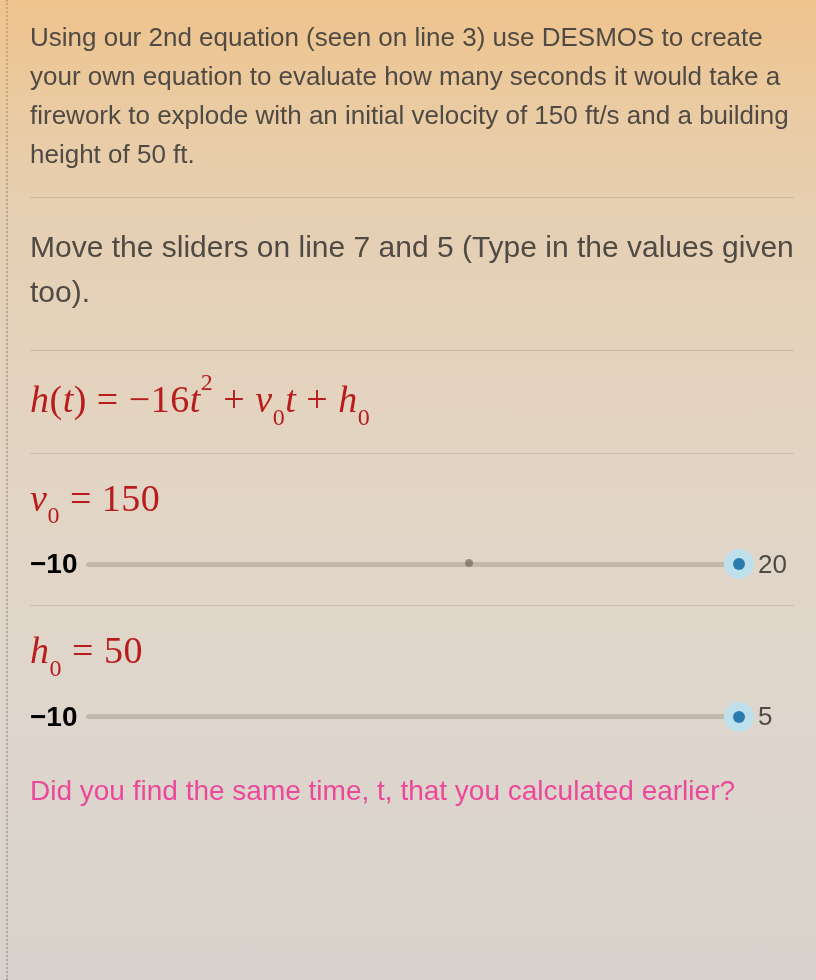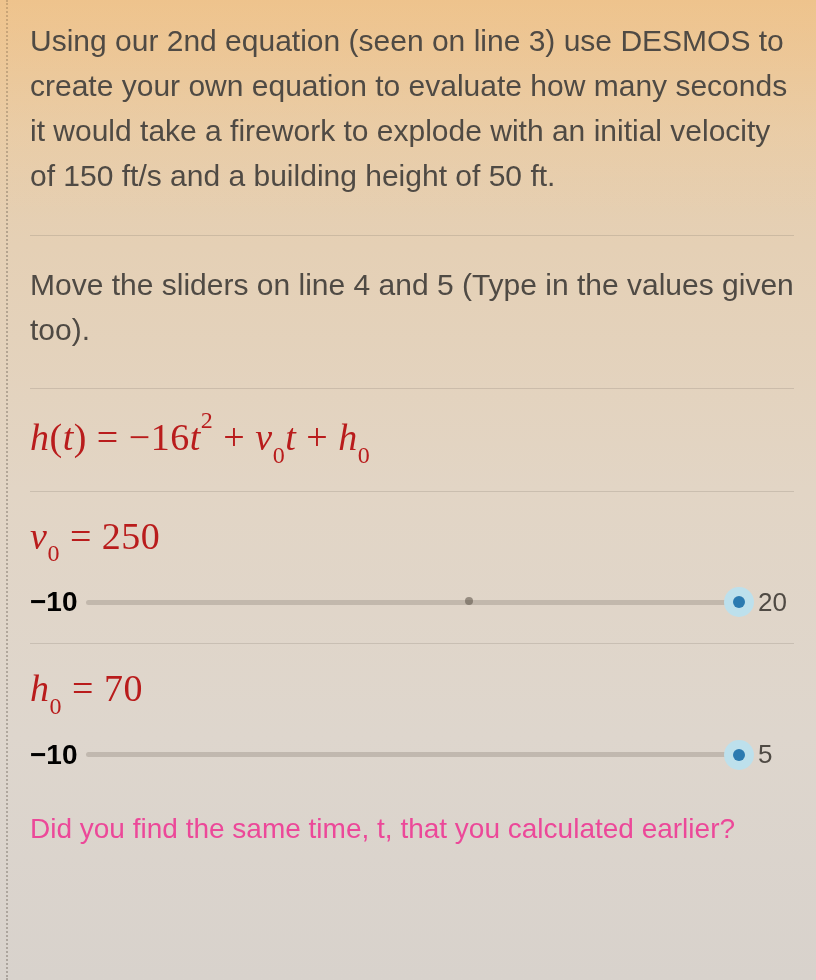--- a/index.html
+++ b/index.html
@@ -28,24 +28,24 @@
     left: 0; right: 0; top: 0;
     height: 220px;
     background: linear-gradient(180deg, rgba(255,180,90,0.28) 0%, rgba(255,200,130,0.12) 60%, rgba(255,200,130,0) 100%);
     pointer-events: none;
   }
   .container {
     padding: 18px 22px 10px 30px;
     position: relative;
   }
   .instruction {
-    font-size: 30px;
+    font-size: 26px;
     line-height: 1.5;
     color: #4f4a44;
-    margin-bottom: 37px;
+    margin-bottom: 23px;
   }
   .sub-instruction {
     font-size: 30px;
     line-height: 1.5;
     color: #4f4a44;
     margin-bottom: 10px;
   }
   .section-block {
     border-top: 1px solid rgba(120,110,100,0.22);
     padding: 26px 0 26px 0;
@@ -147,48 +147,48 @@
 <body>
 
 <div class="left-dots"></div>
 <div class="tint"></div>
 
 <div class="container">
 
   <div class="instruction">Using our 2nd equation (seen on line 3) use DESMOS to create your own equation to evaluate how many seconds it would take a firework to explode with an initial velocity of 150 ft/s and a building height of 50 ft.</div>
 
   <div class="section-block">
-    <div class="sub-instruction">Move the sliders on line 4 and 5 (Type in the values given too).</div>
+    <div class="sub-instruction">Move the sliders on line 7 and 5 (Type in the values given too).</div>
   </div>
 
   <div class="section-block">
     <div class="equation">
       <span class="ital">h</span><span>(</span><span class="ital">t</span><span>) = </span><span>−16</span><span class="ital">t</span><sup>2</sup><span> + </span><span class="ital">v</span><sub>0</sub><span class="ital">t</span><span> + </span><span class="ital">h</span><sub>0</sub>
     </div>
   </div>
 
   <div class="var-block">
     <div class="equation">
-      <span class="ital">v</span><sub>0</sub><span> = </span><span>250</span>
+      <span class="ital">v</span><sub>0</sub><span> = </span><span>150</span>
     </div>
     <div class="slider-row slider-area">
       <div class="bound left">−10</div>
       <div class="track">
         <div class="tick" style="left:58%"></div>
         <div class="handle" style="left:99%">
             <div class="inner"></div>
           </div>
       </div>
       <div class="right-label">20</div>
     </div>
   </div>
 
   <div class="var-block" style="margin-top:18px;">
     <div class="equation">
-      <span class="ital">h</span><sub>0</sub><span> = </span><span>70</span>
+      <span class="ital">h</span><sub>0</sub><span> = </span><span>50</span>
     </div>
     <div class="slider-row slider-area">
       <div class="bound left">−10</div>
       <div class="track">
         <div class="handle" style="left:99%">
             <div class="inner"></div>
           </div>
       </div>
       <div class="right-label">5</div>
     </div>

